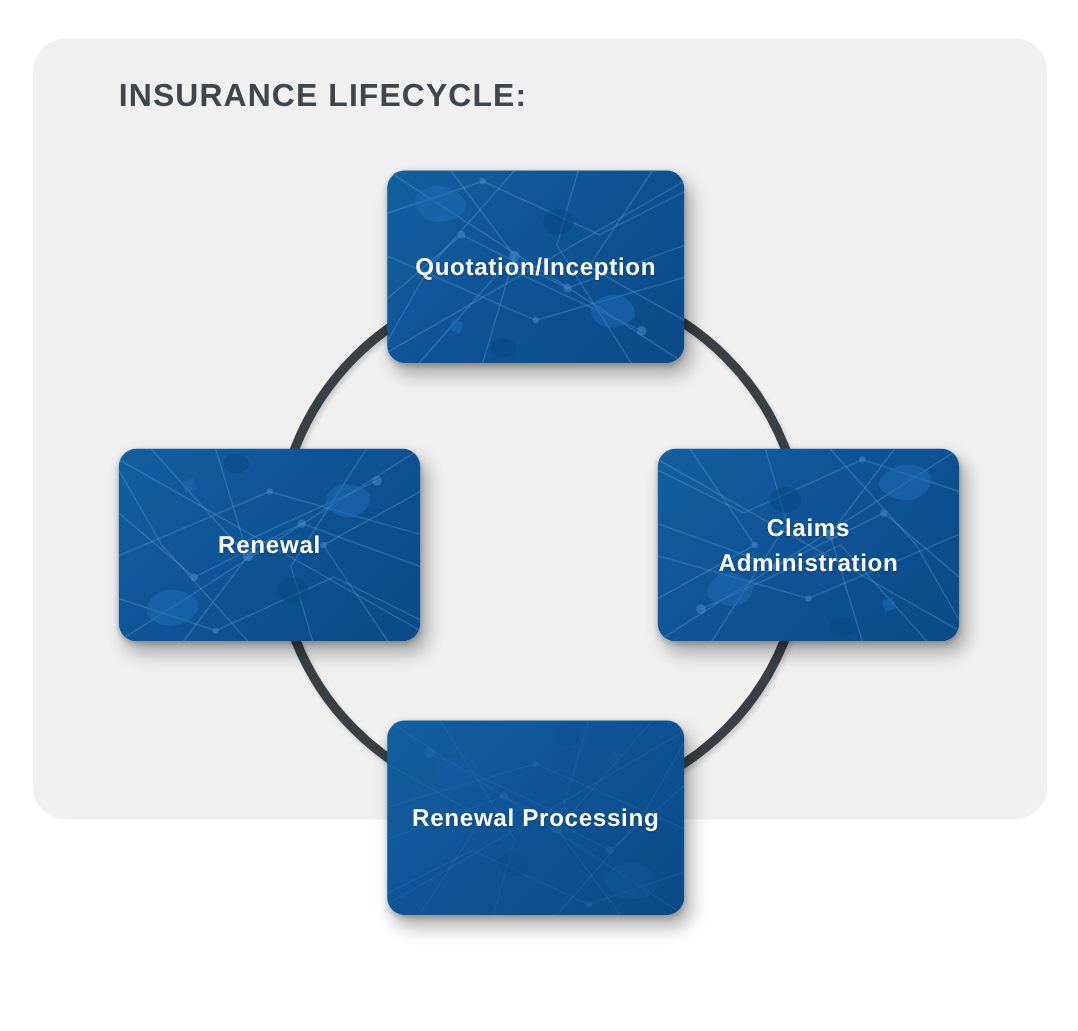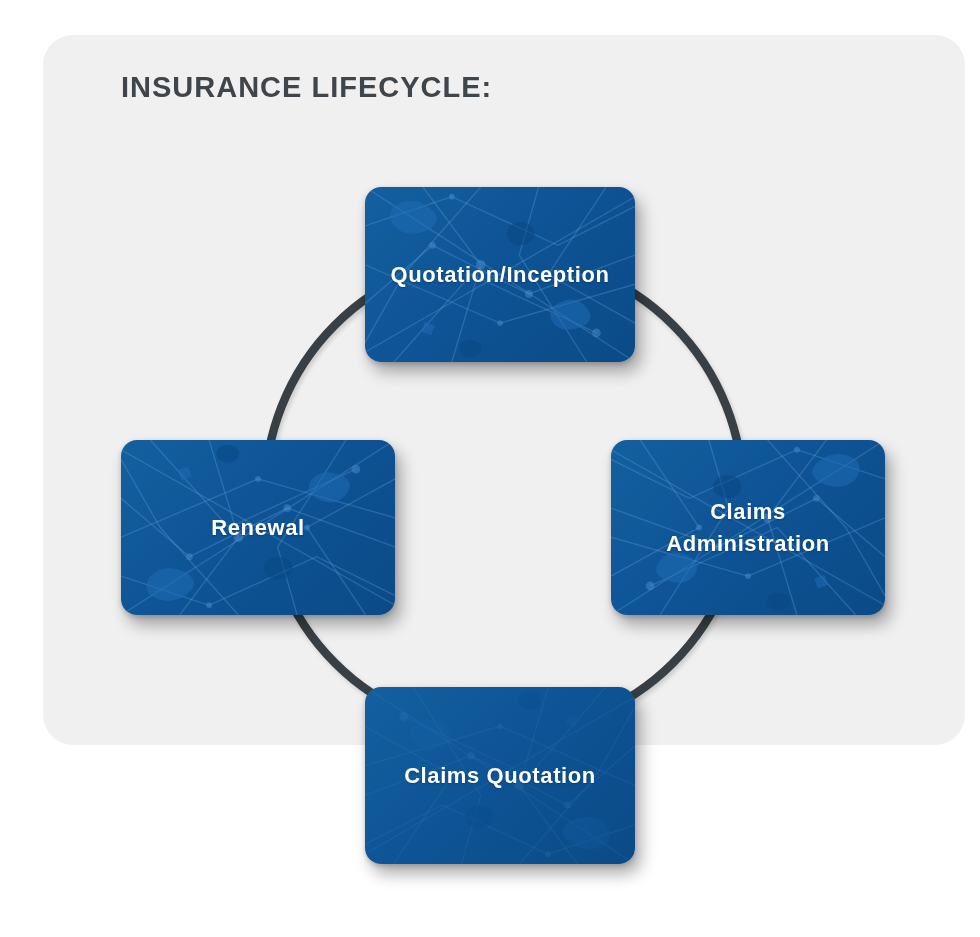--- a/index.html
+++ b/index.html
@@ -9,36 +9,36 @@
     --node-blue:#0e5496;
     --node-blue-deep:#0b4a87;
     --node-text:#ffffff;
     --ring-color:#384045;
   }
   *{margin:0;padding:0;box-sizing:border-box;}
   html,body{width:980px;height:937px;background:var(--page-bg);overflow:hidden;
     font-family:"Liberation Sans","DejaVu Sans",sans-serif;}
   .canvas{position:relative;width:980px;height:937px;background:var(--page-bg);}
   .card{
-    position:absolute;left:43px;top:35px;width:922px;height:710px;
+    position:absolute;left:30px;top:35px;width:922px;height:710px;
     background:var(--card-bg);border-radius:30px;padding-left:24px;
   }
   .page-title{
     position:absolute;left:78px;top:36px;
     font-size:29px;font-weight:700;letter-spacing:1px;color:var(--title-color);
   }
   .ring-svg{
     position:absolute;left:0;top:0;width:922px;height:870px;z-index:1;
     filter:drop-shadow(2px 3px 2px rgba(0,0,0,0.15));
   }
   .node{
     position:absolute;z-index:2;border-radius:16px;overflow:hidden;
     background:linear-gradient(135deg,#13609f 0%,var(--node-blue) 45%,var(--node-blue-deep) 100%);
     box-shadow:6px 10px 16px rgba(0,0,0,0.32), 0 2px 5px rgba(0,0,0,0.18);
-    display:flex;align-items:center;justify-content:center;margin-top:32px;
+    display:flex;align-items:center;justify-content:center;
   }
   .node .tex{position:absolute;inset:0;width:100%;height:100%;}
   .node .label{
     position:relative;z-index:3;color:var(--node-text);
     font-size:22px;font-weight:700;letter-spacing:0.6px;
     text-align:center;line-height:1.45;padding:0 20px;
     text-shadow:0 1px 2px rgba(0,0,0,0.25);
   }
   .pos-top   {left:322px;top:120px;width:270px;height:175px;}
   .pos-right {left:568px;top:373px;width:274px;height:175px;}
@@ -114,17 +114,17 @@
       <svg class="tex" viewBox="0 0 280 180" preserveAspectRatio="none">
         <use href="#plexus" xlink:href="#plexus" transform="translate(0,180) scale(1,-1)"></use>
       </svg>
       <div class="label">Renewal</div>
     </div>
 
     <div class="node pos-bottom">
       <svg class="tex" viewBox="0 0 280 180" preserveAspectRatio="none">
         <use href="#plexus" xlink:href="#plexus" opacity="0.35" transform="translate(280,180) scale(-1,-1)"></use>
       </svg>
-      <div class="label">Claims Quotation</div>
+      <div class="label">Renewal Processing</div>
     </div>
 
   </div>
 </div>
 
 </body></html>

